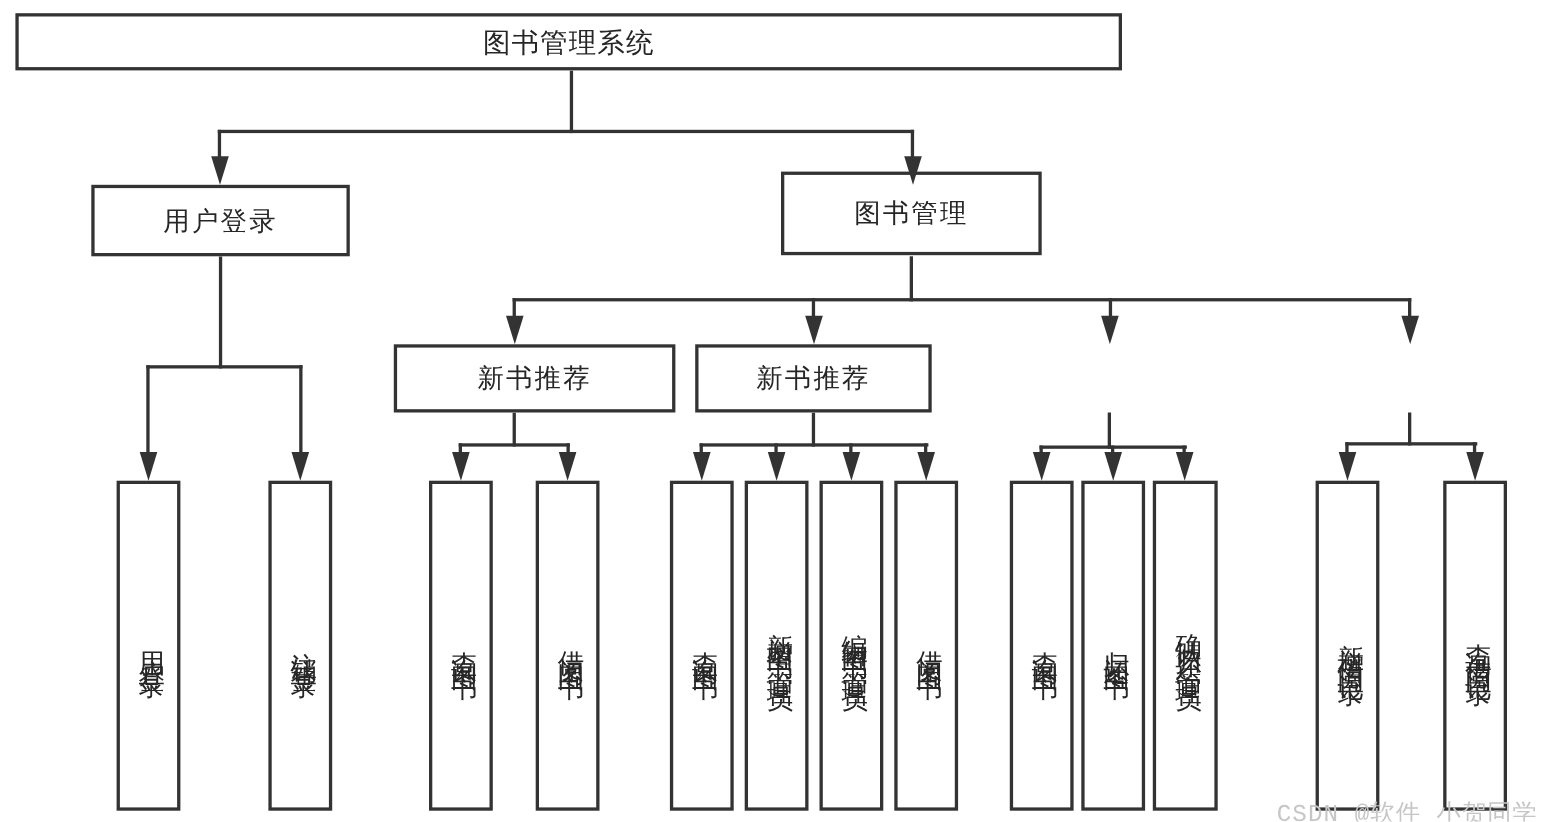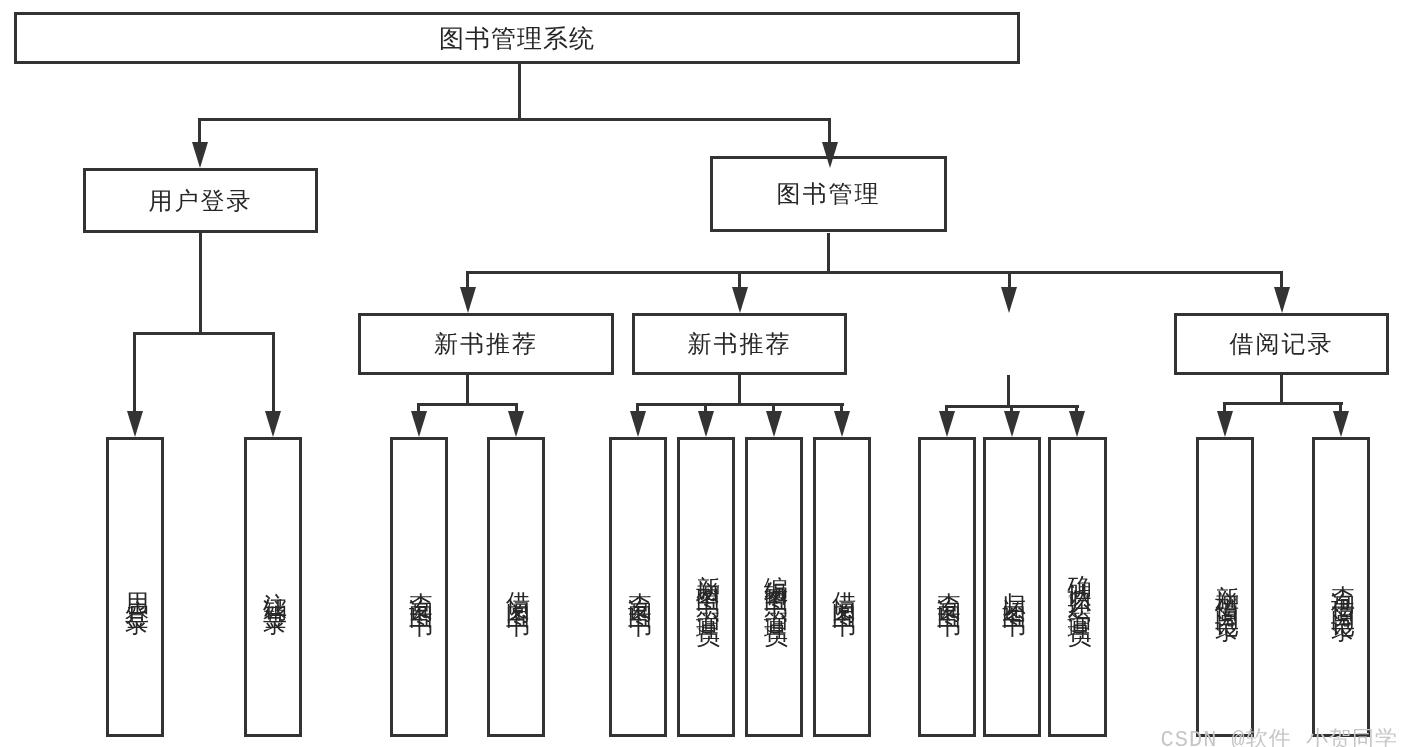--- a/index.html
+++ b/index.html
@@ -64,21 +64,20 @@
 
 <div class="stage">
 
   <div class="box root-box" style="left:14px;top:12px;width:1006px;height:52px">图书管理系统</div>
 
   <div class="box" style="left:83px;top:168px;width:235px;height:65px">用户登录</div>
   <div class="box" style="left:710px;top:156px;width:237px;height:76px">图书管理</div>
 
   <div class="box" style="left:358px;top:313px;width:256px;height:62px">新书推荐</div>
   <div class="box" style="left:632px;top:313px;width:215px;height:62px">新书推荐</div>
-  <div class="box" style="left:1174px;top:313px;width:215px;height:62px">借阅记录</div>
 
   <div class="box vbox" style="left:106px;top:437px;width:58px;height:300px">用户登录</div>
   <div class="box vbox" style="left:244px;top:437px;width:58px;height:300px">注销登录</div>
 
   <div class="box vbox" style="left:390px;top:437px;width:58px;height:300px">查询图书</div>
   <div class="box vbox" style="left:487px;top:437px;width:58px;height:300px">借阅图书</div>
 
   <div class="box vbox" style="left:609px;top:437px;width:58px;height:300px">查询图书</div>
   <div class="box vbox" style="left:677px;top:437px;width:58px;height:300px">新增图书（管理员）</div>
   <div class="box vbox" style="left:745px;top:437px;width:58px;height:300px">编辑图书（管理员）</div>

